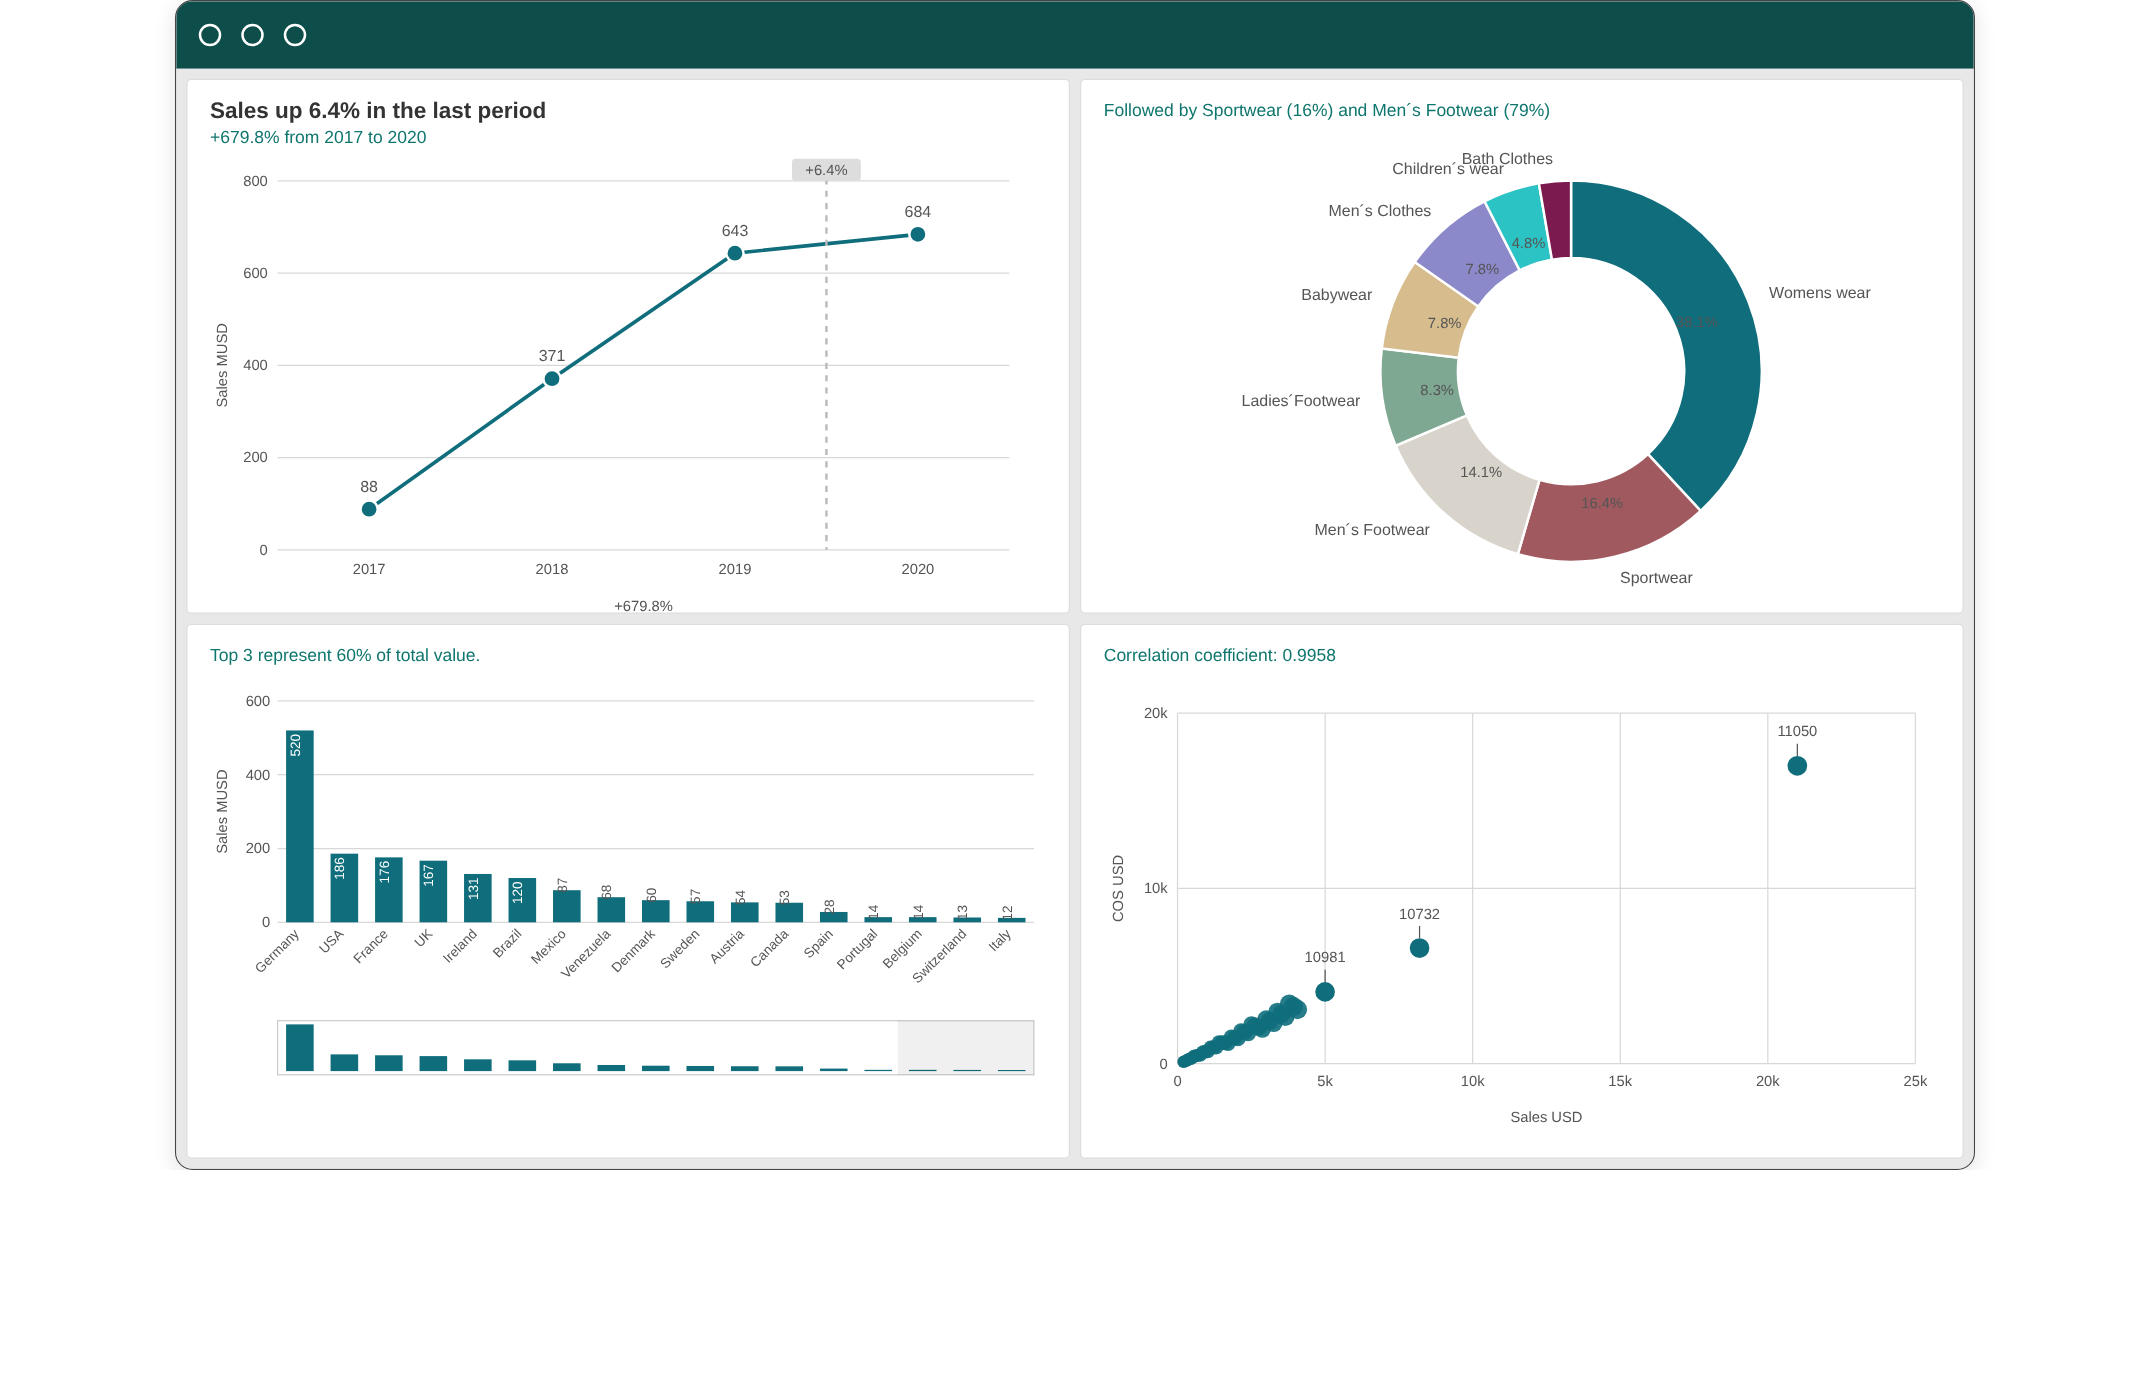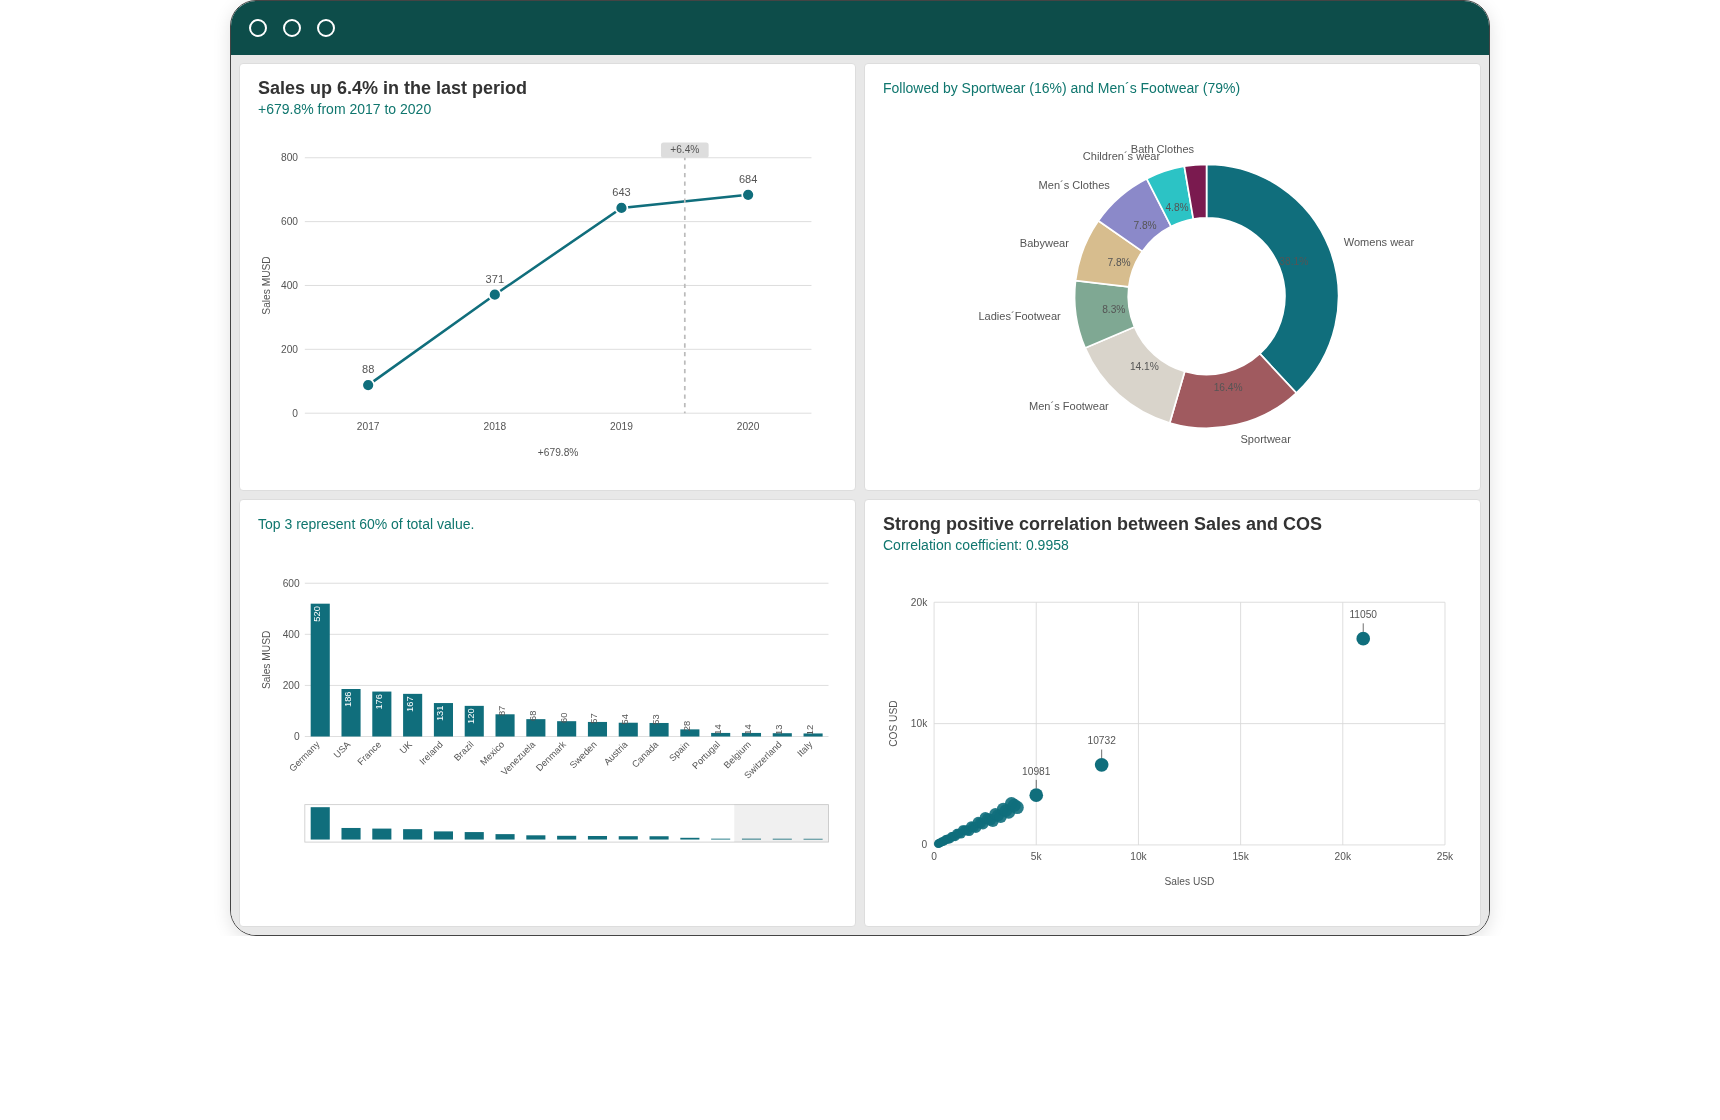--- a/index.html
+++ b/index.html
@@ -2,24 +2,24 @@
 <html><head>
 <meta charset="utf-8">
 <style>
   * { box-sizing: border-box; margin: 0; padding: 0; }
   body {
     font-family: "Segoe UI", Arial, sans-serif;
     background: #fff;
     color: #444;
   }
   .window {
-    width: 1260px;
+    width: 1440px;
     margin: 0 auto;
     border: 1px solid #444;
-    border-radius: 26px;
+    border-radius: 14px;
     overflow: hidden;
     background: #fff;
     box-shadow: 0 4px 18px rgba(0,0,0,0.12);
   }
   .titlebar {
     background: #0d4d4a;
     height: 54px;
     display: flex;
     align-items: center;
     padding: 0 18px;
@@ -241,21 +241,20 @@
             <rect x="532.1676470588235" y="309.9769230769231" width="22.429411764705883" height="1.0230769230769232" class="bar"></rect>
             <rect x="568.3441176470589" y="309.9769230769231" width="22.429411764705883" height="1.0230769230769232" class="bar"></rect>
             <rect x="604.5205882352942" y="310.05" width="22.429411764705883" height="0.9500000000000001" class="bar"></rect>
             <rect x="640.6970588235295" y="310.12307692307695" width="22.429411764705883" height="0.8769230769230769" class="bar"></rect>
             <rect x="559.3" y="270" width="110.7" height="44" fill="#000" opacity="0.06"></rect>
           </svg>
       </div>
     </div>
 
     <div class="card">
-      <h2>Strong positive correlation between Sales and COS</h2>
       <div class="sub">Correlation coefficient: 0.9958</div>
       <div class="chart-area">
         <svg id="svg-scatter" width="100%" height="100%" viewBox="0 0 680 360" preserveAspectRatio="xMidYMid meet">
             <line x1="60" x2="60" y1="20" y2="305" class="grid-line"></line>
             <text x="60" y="323" text-anchor="middle" class="axis-text">0</text>
             <line x1="180" x2="180" y1="20" y2="305" class="grid-line"></line>
             <text x="180" y="323" text-anchor="middle" class="axis-text">5k</text>
             <line x1="300" x2="300" y1="20" y2="305" class="grid-line"></line>
             <text x="300" y="323" text-anchor="middle" class="axis-text">10k</text>
             <line x1="420" x2="420" y1="20" y2="305" class="grid-line"></line>

